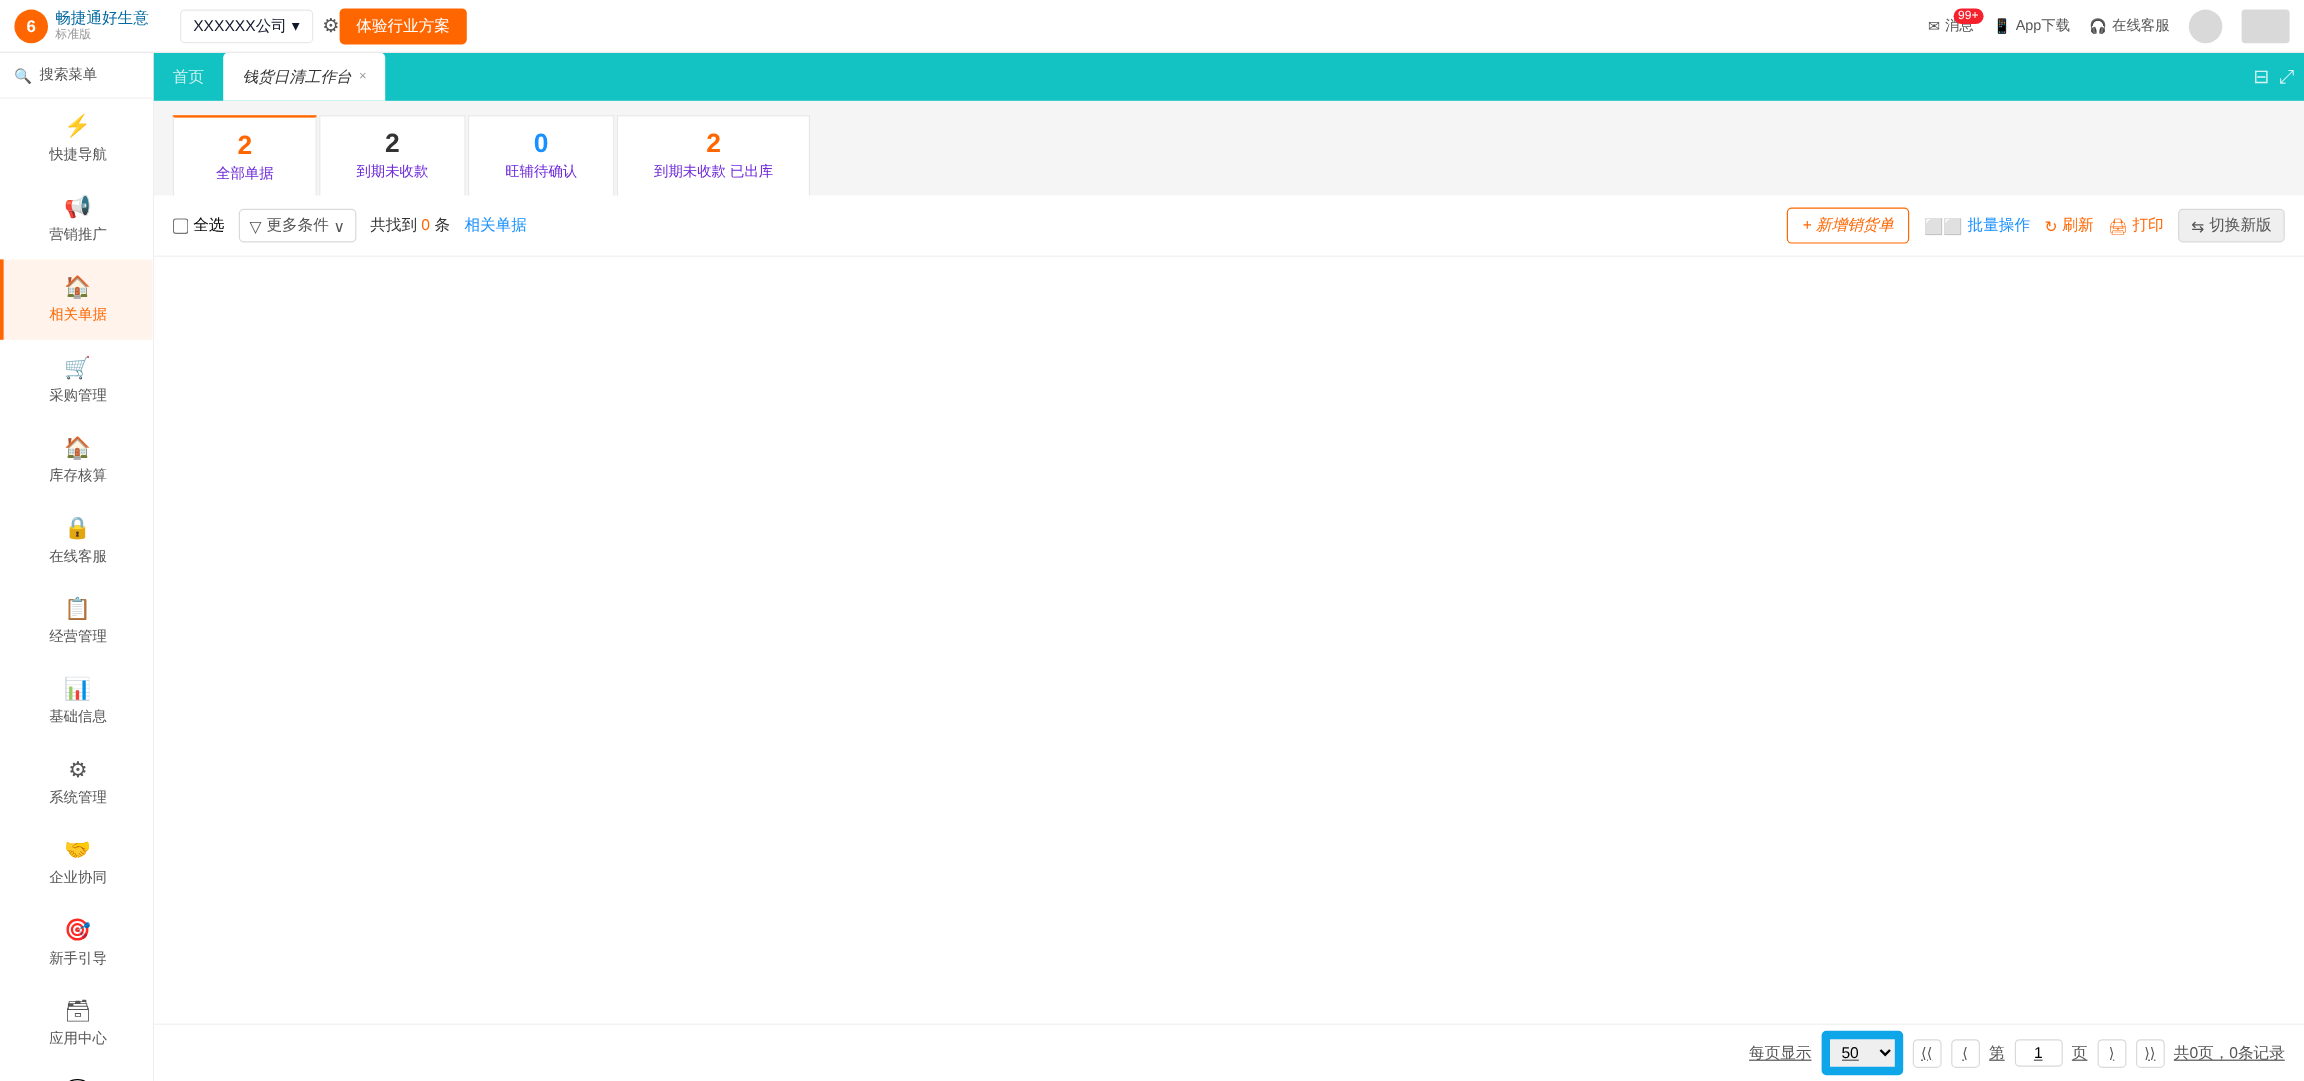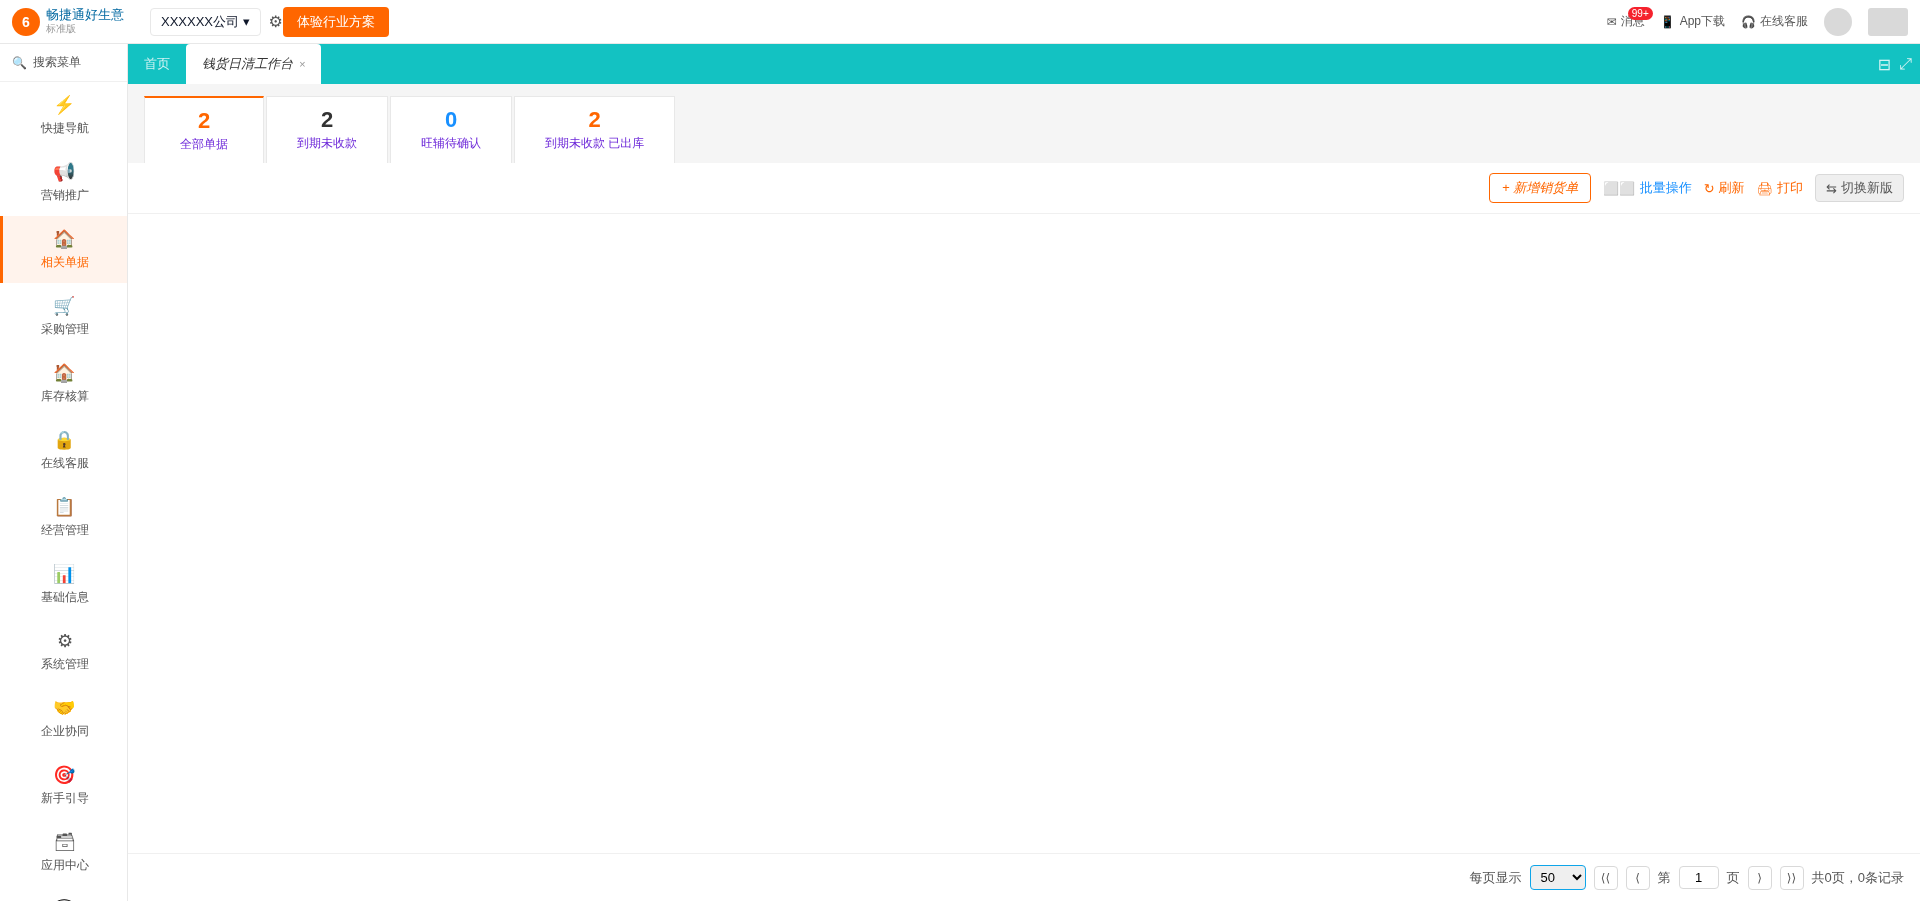--- a/index.html
+++ b/index.html
@@ -271,23 +271,24 @@
     .pagination {
       height: 48px;
       display: flex;
       align-items: center;
       justify-content: flex-end;
       padding: 0 16px;
       border-top: 1px solid #f0f0f0;
       gap: 8px;
       font-size: 13px;
       color: #555;
+      text-decoration: underline;
     }
     .page-size-select {
-      border: 1px solid #0ea5e9;
+      border: 7px solid #0ea5e9;
       border-radius: 4px;
       padding: 3px 6px;
       font-size: 13px;
     }
     .page-btn {
       width: 24px; height: 24px;
       border: 1px solid #d9d9d9;
       border-radius: 4px;
       background: #fff;
       cursor: pointer;
@@ -447,20 +448,37 @@
         <span class="stat-number" style="color:#1890ff;">0</span>
         <span class="stat-label">旺辅待确认</span>
       </div>
       <div class="stat-tab">
         <span class="stat-number" style="color:#ff6600;">2</span>
         <span class="stat-label">到期未收款 已出库</span>
       </div>
     </div>
 
     <div class="toolbar">
+      <div class="toolbar-left">
+        <label class="checkbox-all">
+          <input type="checkbox" style="">
+          <span>全选</span>
+        </label>
+        <button class="filter-btn">
+          <span>▽</span>
+          <span>更多条件</span>
+          <span>∨</span>
+        </button>
+        <span class="found-text">
+          <span>共找到</span>
+          <span class="found-count">0</span>
+          <span>条</span>
+        </span>
+        <span class="related-link">相关单据</span>
+      </div>
       <div class="toolbar-right">
         <button class="btn-add">+ 新增销货单</button>
         <span class="btn-batch">
           <span>⬜⬜</span>
           <span>批量操作</span>
         </span>
         <span class="btn-refresh">
           <span>↻</span>
           <span>刷新</span>
         </span>

